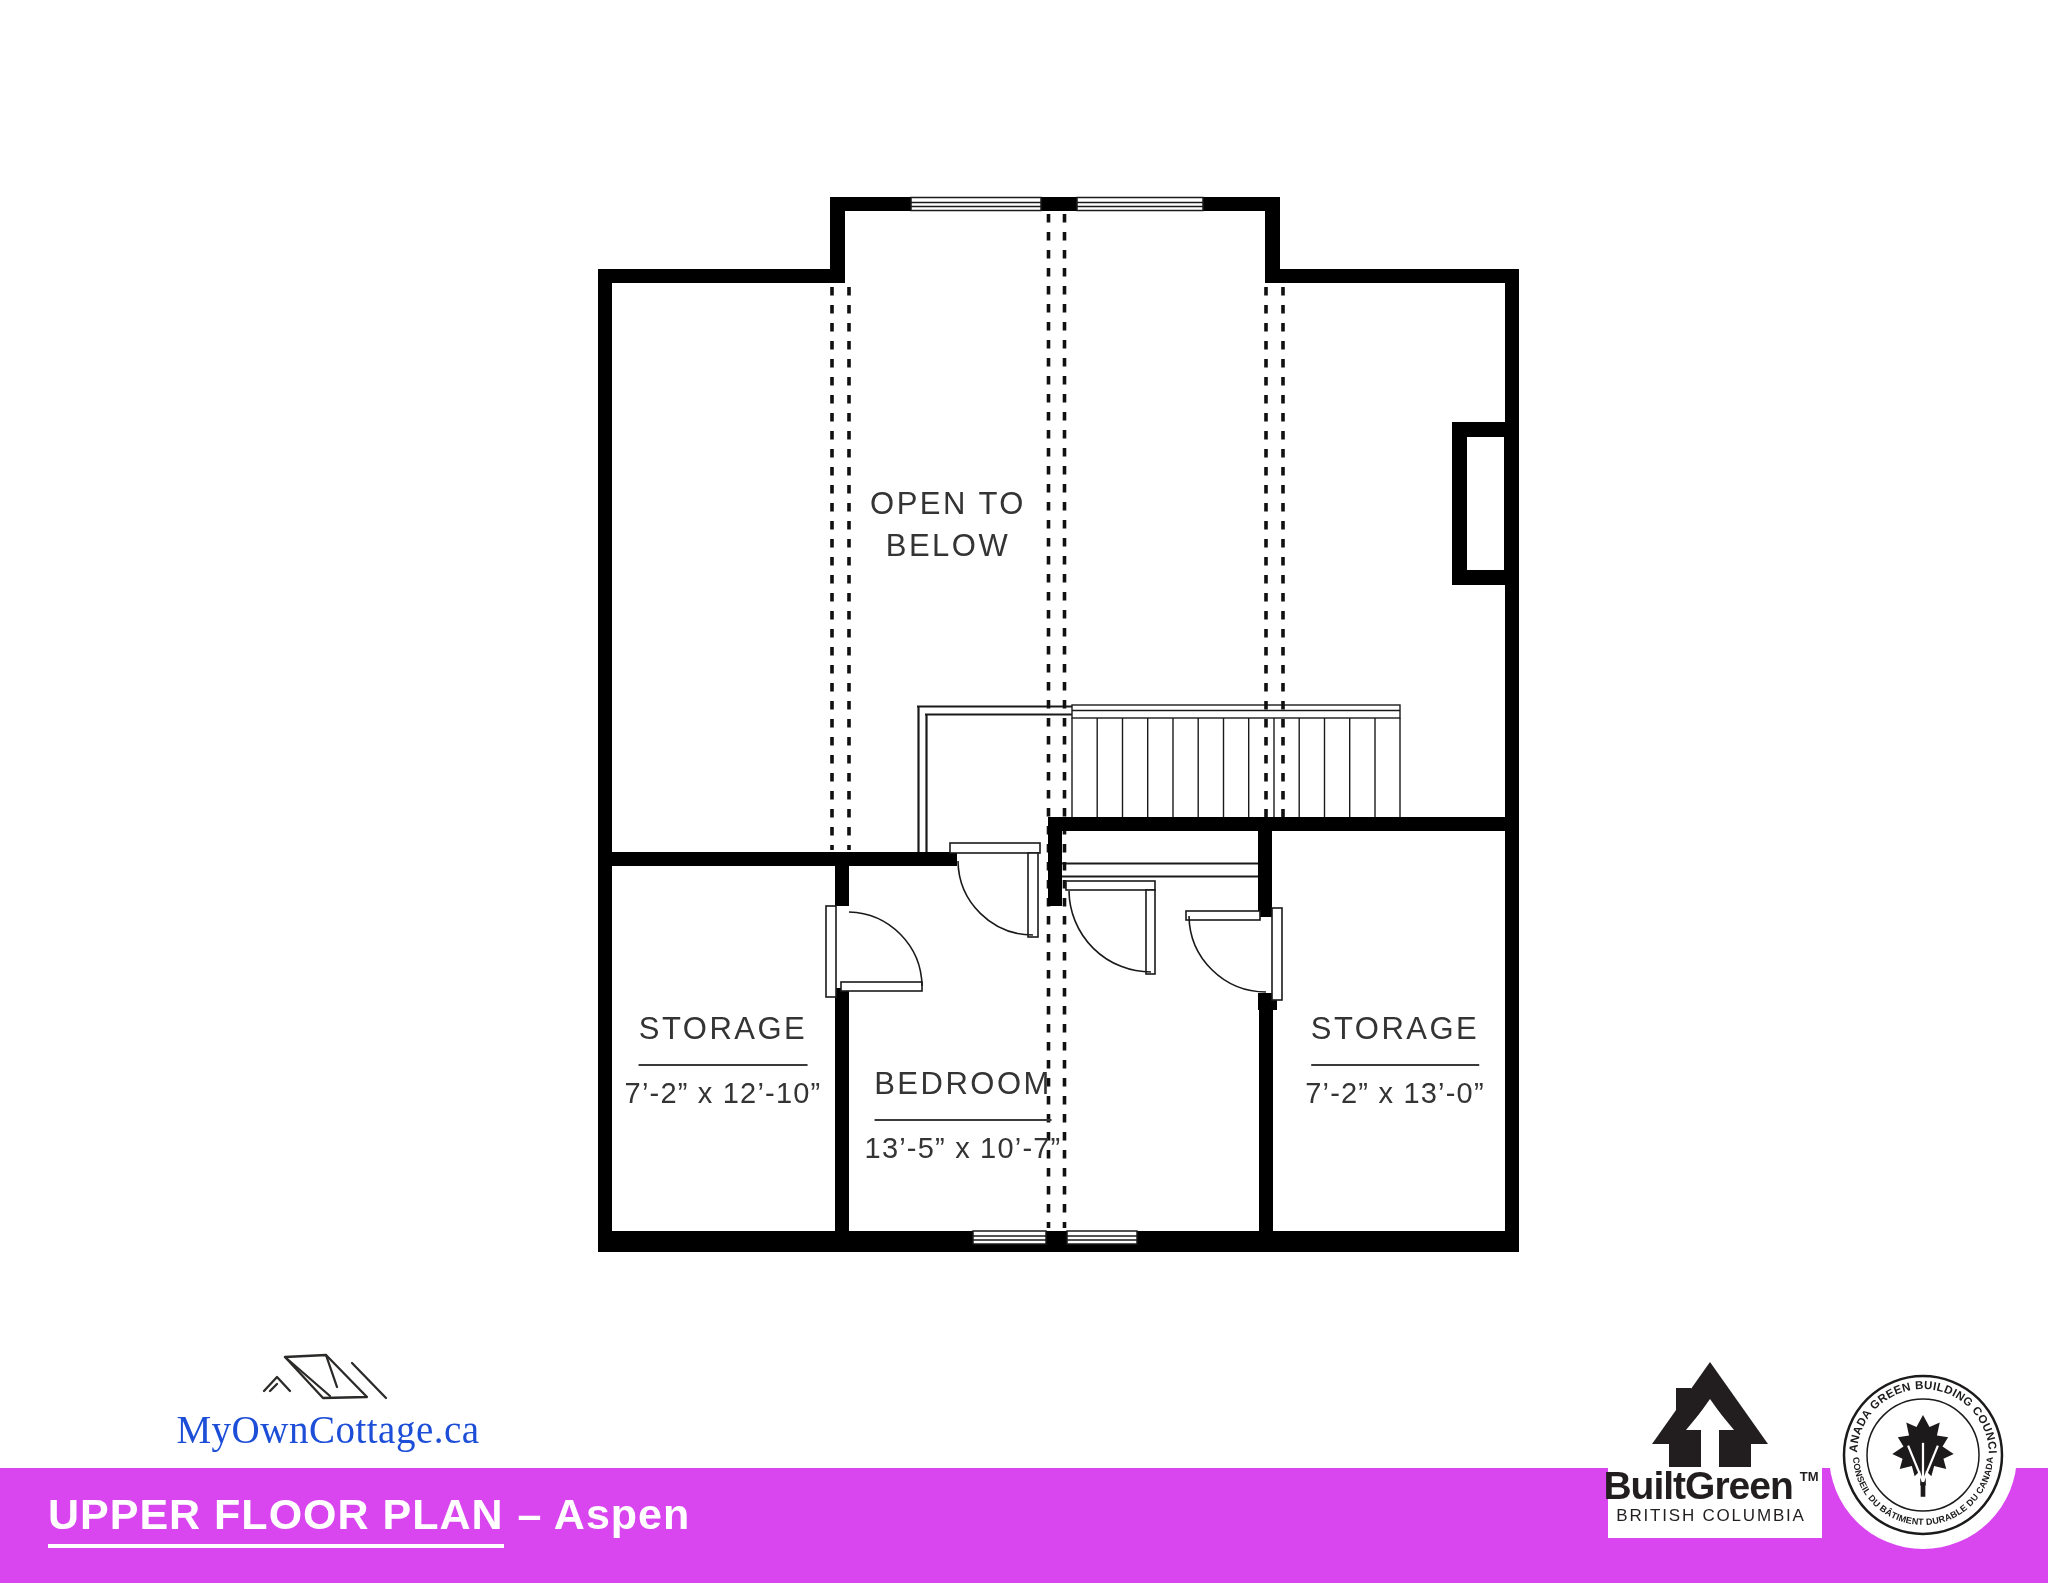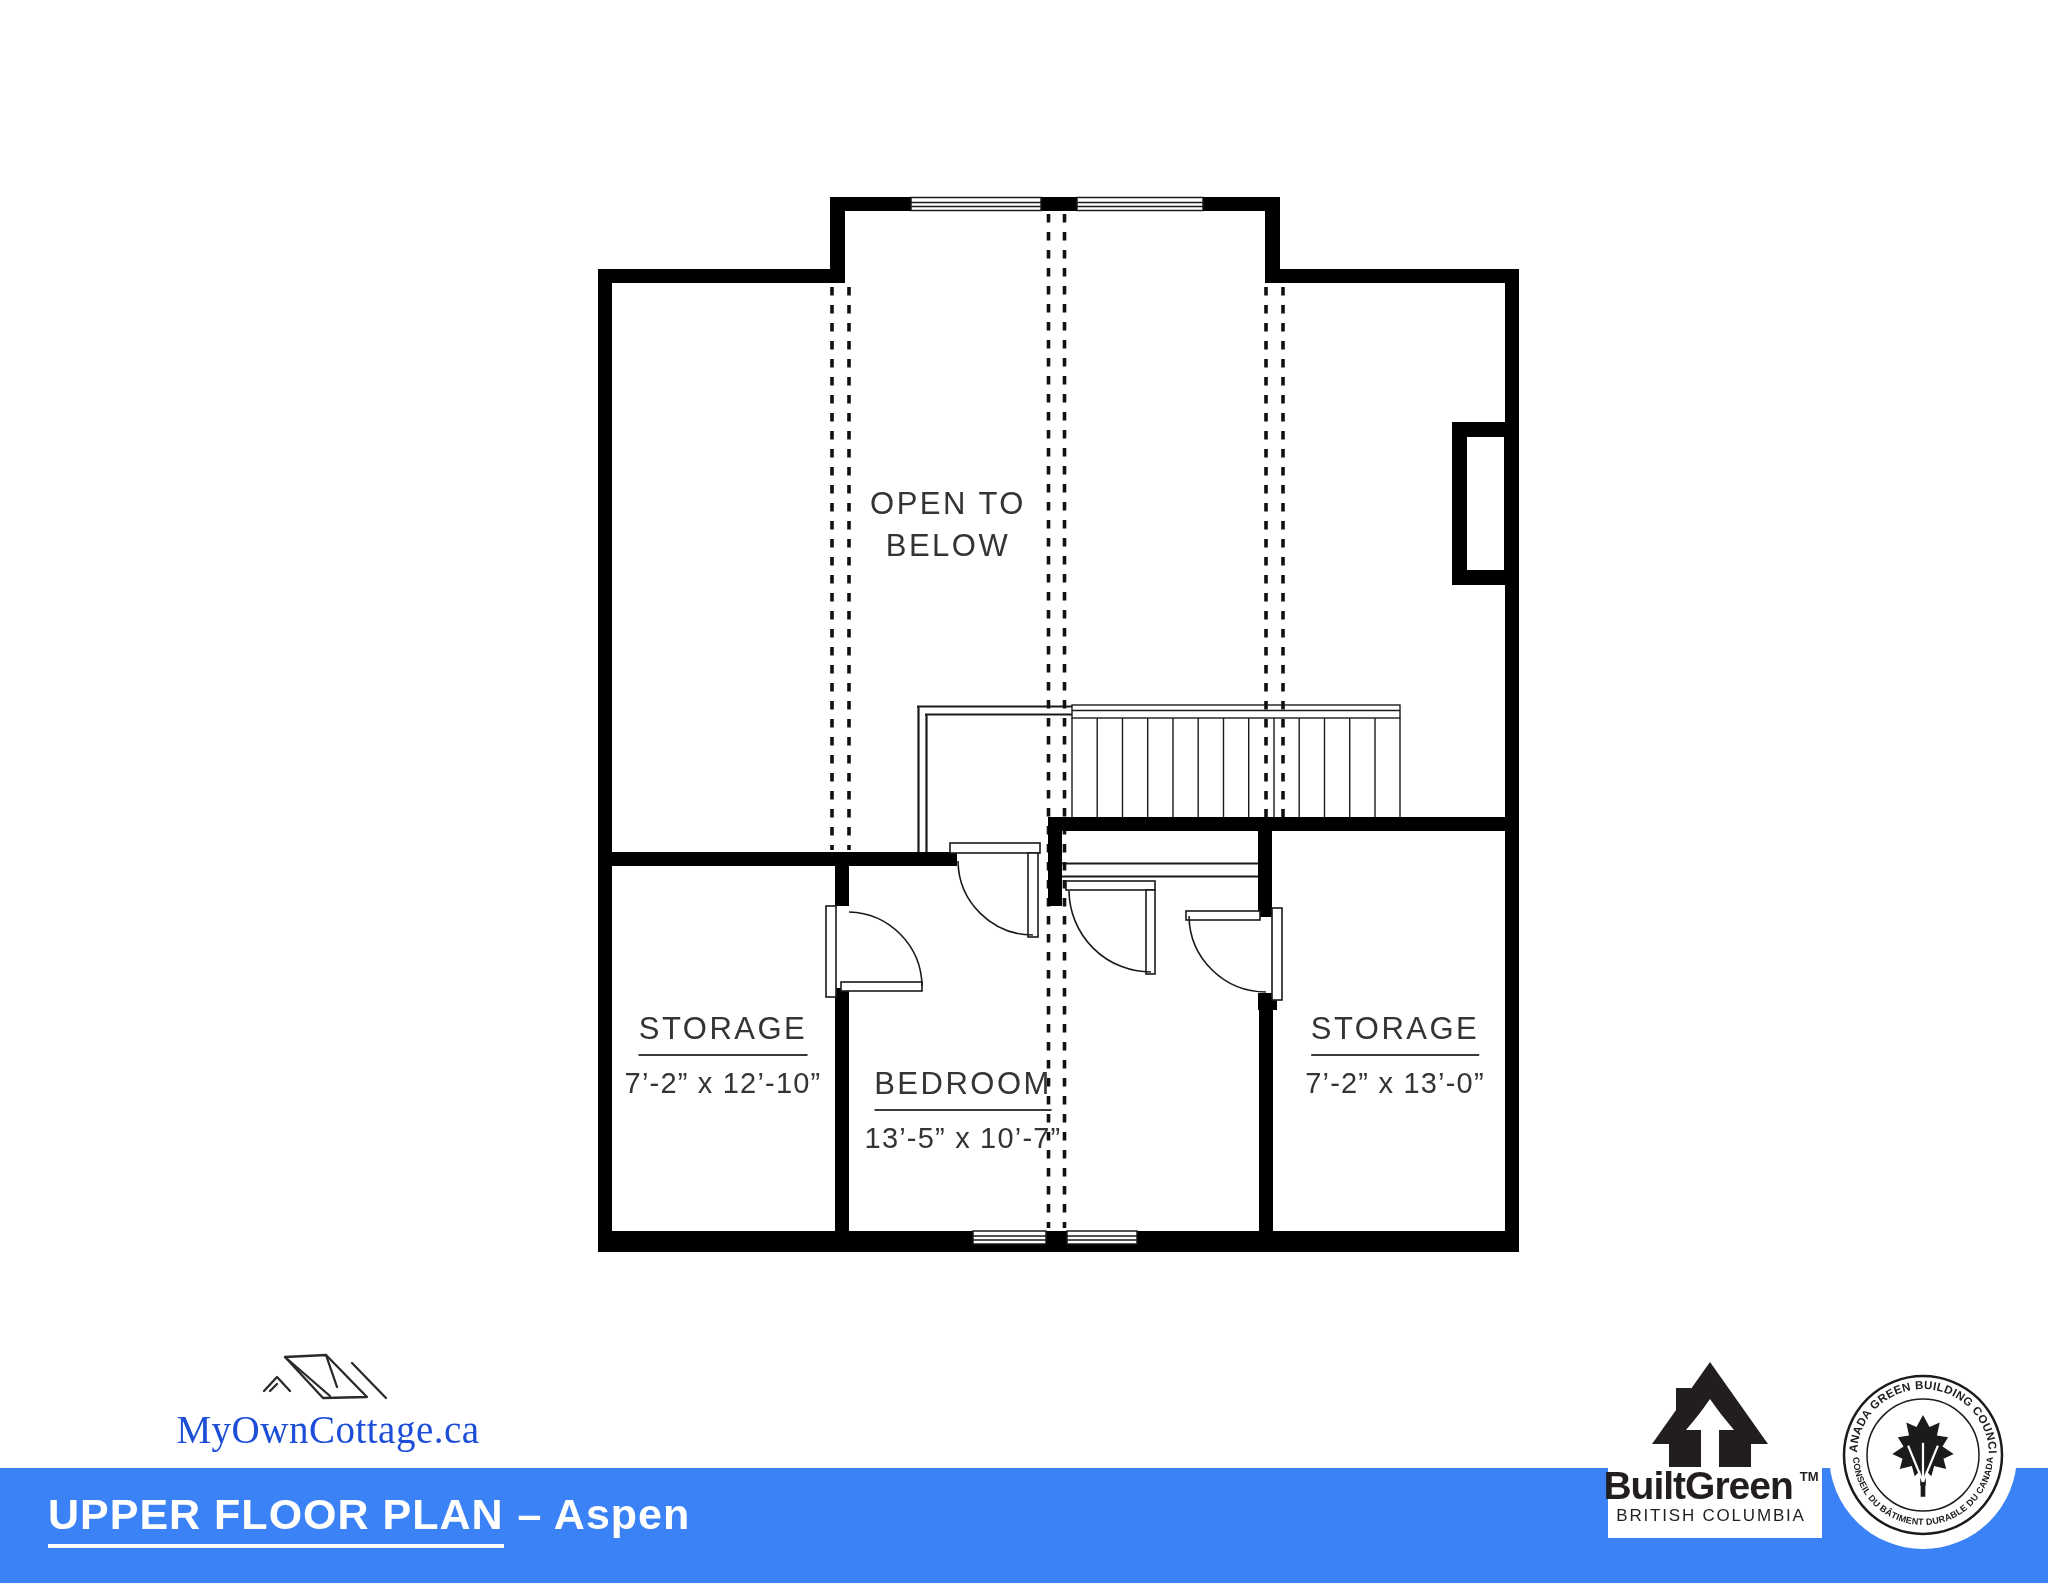--- a/index.html
+++ b/index.html
@@ -6,25 +6,25 @@
   .page{position:relative;width:2048px;height:1583px;background:#ffffff;
         font-family:"Liberation Sans",sans-serif;overflow:hidden;}
   .abs{position:absolute;}
   svg{display:block;}
 
   
   .room-label{position:absolute;transform:translateX(-50%);text-align:center;
               color:#343434;white-space:nowrap;z-index:2;}
   .open-label{font-size:31px;letter-spacing:2.5px;line-height:1.34;}
   .room-name{font-size:31px;letter-spacing:2.5px;}
-  .room-name .u{display:inline-block;border-bottom:2.5px solid #3a3a3a;padding-bottom:8px;line-height:1.05;}
+  .room-name .u{display:inline-block;border-bottom:2.5px solid #3a3a3a;padding-bottom:18px;line-height:1.05;}
   .room-dims{font-size:29px;letter-spacing:1.2px;margin-top:11px;}
 
   
-  .footer{position:absolute;left:0;top:1468px;width:2048px;height:115px;background:#3b82f6;z-index:3;}
+  .footer{position:absolute;left:0;top:1468px;width:2048px;height:115px;background:#d946ef;z-index:3;}
   .footer-title{position:absolute;left:48px;top:22px;font-size:43px;font-weight:bold;
                 color:#ffffff;letter-spacing:1px;white-space:nowrap;}
   .footer-title .u{display:inline-block;border-bottom:4px solid #ffffff;padding-bottom:5px;}
   .footer-title .rest{margin-left:14px;}
 
   
   .brand-text{position:absolute;left:328px;top:1407px;transform:translateX(-50%);
               font-family:"Liberation Serif",serif;font-size:39px;color:#1d4ed8;
               letter-spacing:0.5px;white-space:nowrap;z-index:2;}
 

